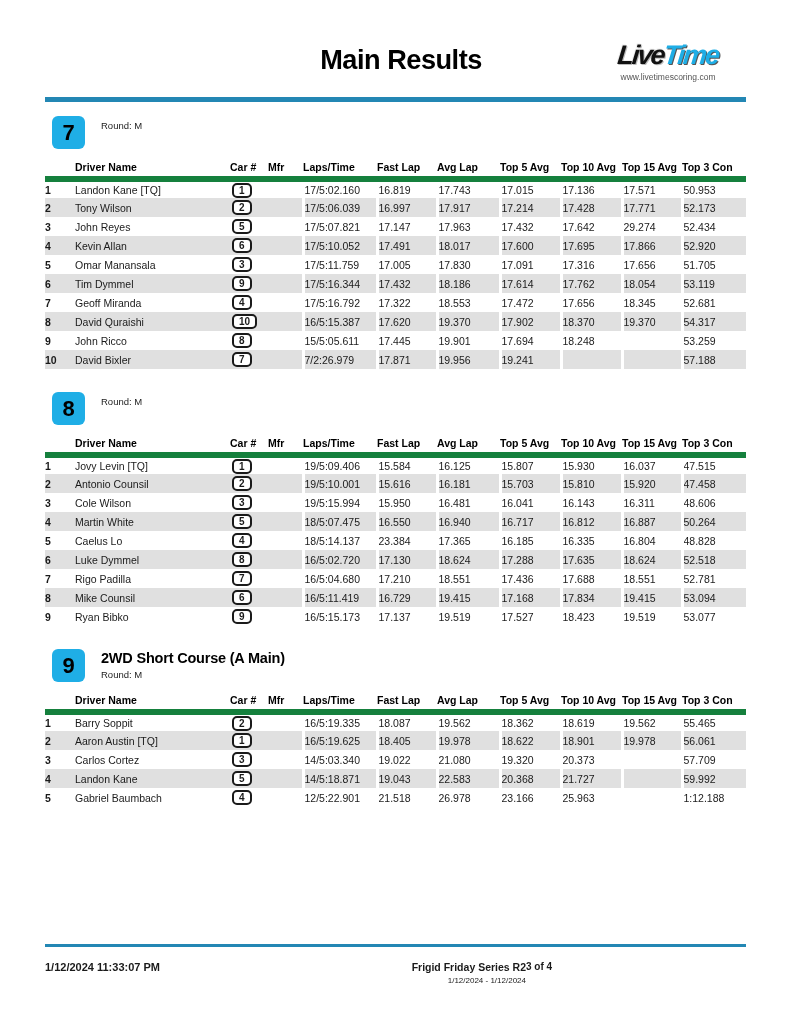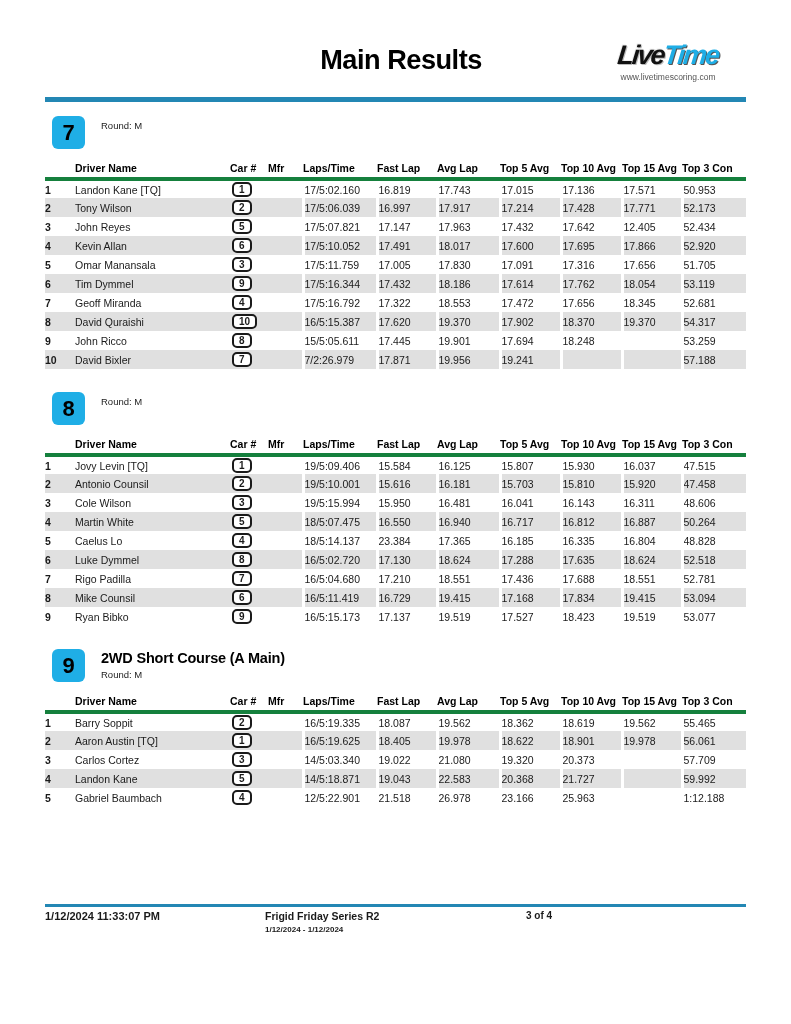--- a/index.html
+++ b/index.html
@@ -39,49 +39,49 @@
   .sec-title { font-size:14.5px; font-weight:bold; color:#000; letter-spacing:-0.2px; }
   .sec-round { font-size:9.5px; color:#222; margin-top:3px; }
   
   table.results {
     table-layout:fixed; border-collapse:collapse; width:701px; margin-top:9px;
   }
   .results th, .results td {
     text-align:left; vertical-align:middle; overflow:hidden; white-space:nowrap;
     font-size:10.5px; height:19px; padding:0;
   }
-  .results th { font-weight:bold; color:#000; border-bottom:4px solid #15803d; height:21px; }
+  .results th { font-weight:bold; color:#000; border-bottom:6px solid #15803d; height:21px; }
   .results th:nth-child(1), .results td:nth-child(1) { width:30px; font-weight:bold; }
   .results th:nth-child(2), .results td:nth-child(2) { width:155px; }
   .results th:nth-child(3), .results td:nth-child(3) { width:38px; }
   .results th:nth-child(4), .results td:nth-child(4) { width:35px; }
   .results th:nth-child(5), .results td:nth-child(5) { width:74px; }
   .results th:nth-child(6), .results td:nth-child(6) { width:60px; }
   .results th:nth-child(7), .results td:nth-child(7) { width:63px; }
   .results th:nth-child(8), .results td:nth-child(8) { width:61px; }
   .results th:nth-child(9), .results td:nth-child(9) { width:61px; }
   .results th:nth-child(10), .results td:nth-child(10){ width:60px; }
   .results th:nth-child(11), .results td:nth-child(11){ width:64px; }
   .results tbody tr:nth-child(even) td { background:var(--rowalt,#E0E0E0); }
   .results tbody td:nth-child(n+5) { border-left:3px solid #fff; }
   .car-badge {
     display:inline-block; min-width:13px; padding:0 5px; background:#fff;
     border:2px solid #1a1a1a; border-radius:5px; font-weight:bold; font-size:10px;
     line-height:11px; text-align:center; margin-left:2px;
   }
   
   .footer {
-    position:absolute; left:45px; right:45px; top:904px;
-    border-top:3px solid var(--accent,#2387B4); padding-top:3px;
+    position:absolute; left:45px; right:45px; top:944px;
+    border-top:3px solid var(--accent,#2387B4); padding-top:14px;
     display:flex; justify-content:space-between; align-items:flex-start;
   }
   .footer-left  { font-size:11px; font-weight:bold; width:220px; }
-  .footer-center{ text-align:left; flex:1; }
+  .footer-center{ text-align:right; flex:1; }
   .footer-series{ font-size:10.5px; font-weight:bold; }
-  .footer-dates { font-size:8px; font-weight:bold; margin-top:3px; }
+  .footer-dates { font-size:8px; font-weight:normal; margin-top:3px; }
   .footer-right { font-size:10px; font-weight:bold; width:220px; text-align:left; }
 </style>
 </head>
 <body>
 
 <div class="page">
 
   <div class="doc-header">
     <div class="doc-title">Main Results</div>
     <div class="logo">
@@ -146,21 +146,21 @@
             <tr>
               <td>3</td>
               <td>John Reyes</td>
               <td><span class="car-badge">5</span></td>
               <td></td>
               <td>17/5:07.821</td>
               <td>17.147</td>
               <td>17.963</td>
               <td>17.432</td>
               <td>17.642</td>
-              <td>12.405</td>
+              <td>29.274</td>
               <td>52.434</td>
             </tr>
             <tr>
               <td>4</td>
               <td>Kevin Allan</td>
               <td><span class="car-badge">6</span></td>
               <td></td>
               <td>17/5:10.052</td>
               <td>17.491</td>
               <td>18.017</td>

